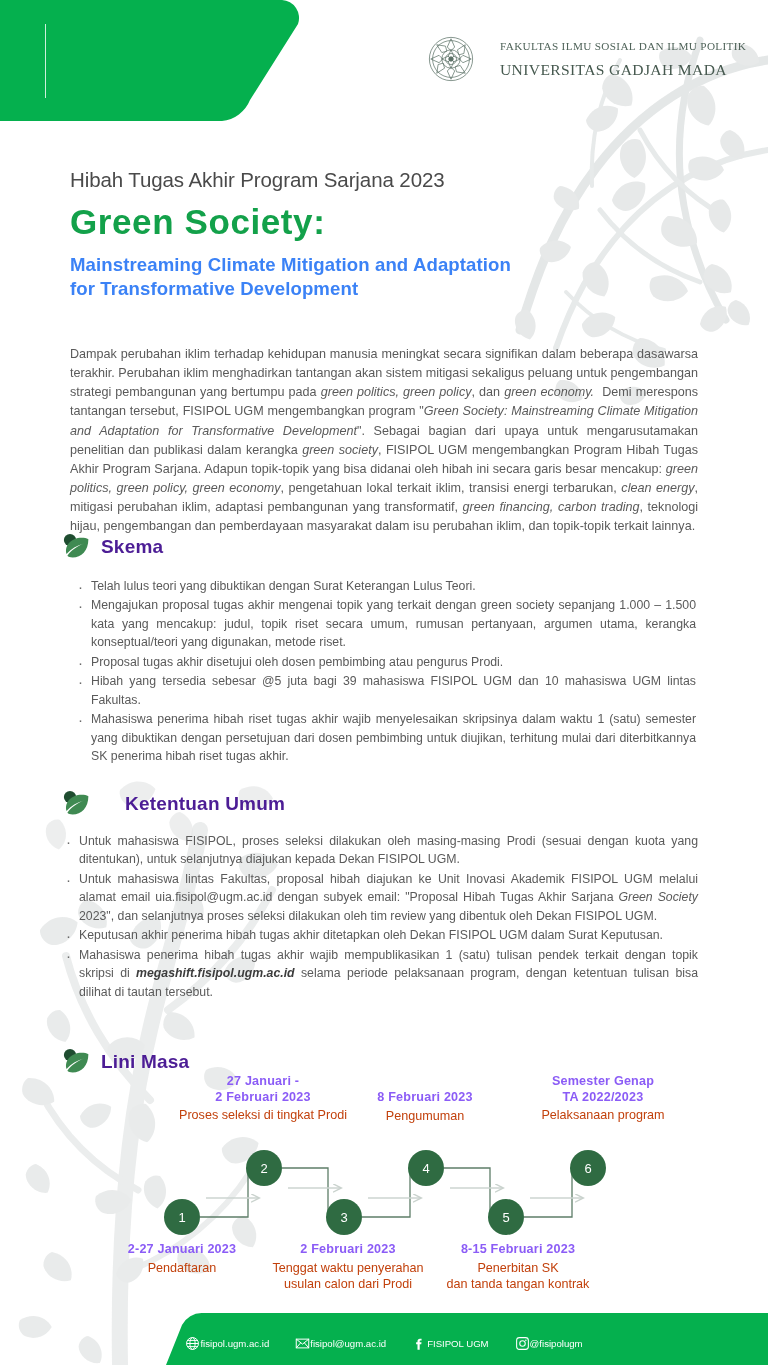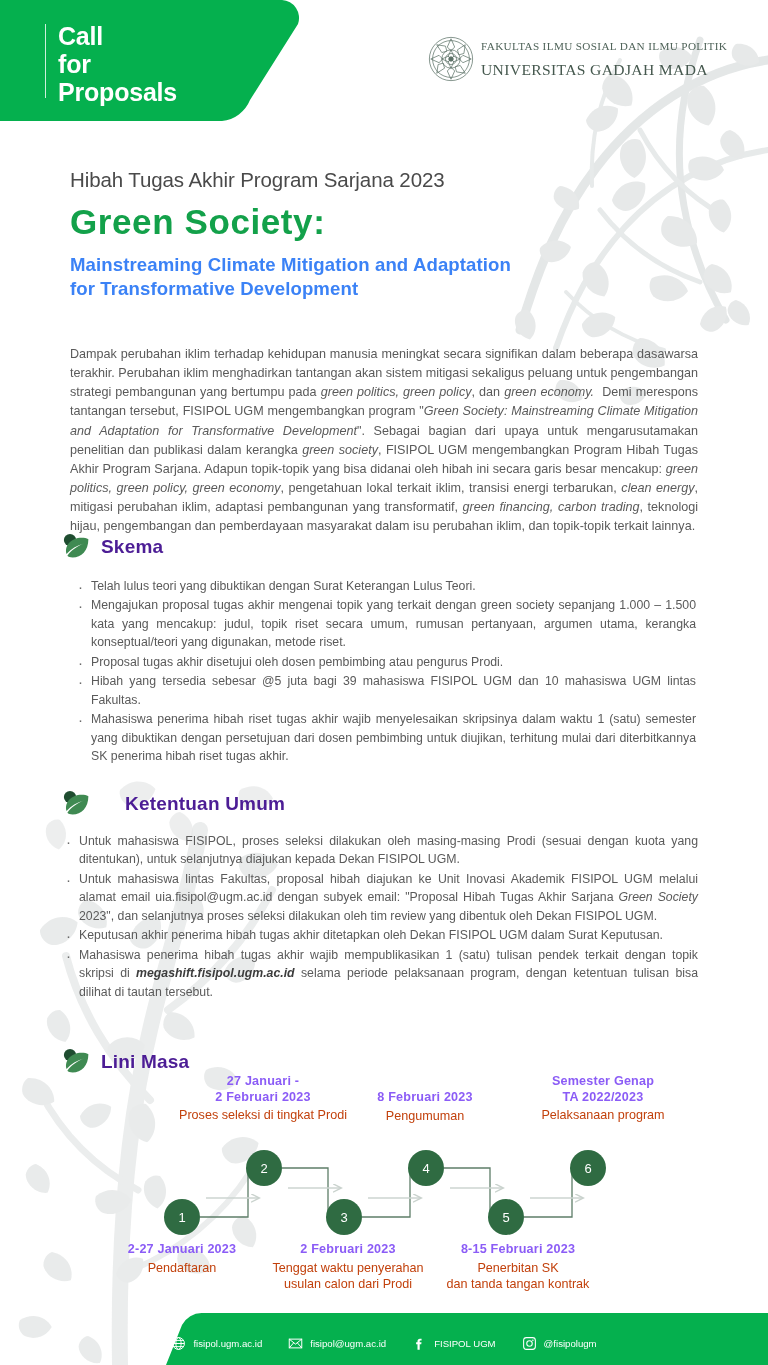--- a/index.html
+++ b/index.html
@@ -44,21 +44,21 @@
     position: absolute; left: 45px; top: 24px;
     width: 1px; height: 74px;
     background: rgba(255,255,255,0.8);
     z-index: 4;
   }
 
   
   .ugm-block {
     position: absolute; left: 428px; top: 36px;
     z-index: 3;
-    display: flex; align-items: center; gap: 7px;
+    display: flex; align-items: center; gap: 26px;
   }
   .ugm-logo { width: 46px; height: 46px; flex: none; }
   .ugm-names { color: #5b6e63; line-height: 1.12; }
   .ugm-line1 { font-family: "Liberation Serif", serif; font-size: 11.2px; letter-spacing: 0.35px; color: #4f6359; }
   .ugm-line2 { font-family: "Liberation Serif", serif; font-size: 15.6px; letter-spacing: 0.35px; color: #46594f; margin-top: 8px; }
   .kicker {
     position: absolute; left: 70px; top: 168px;
     font-size: 20.5px; color: #4a4a4a; font-weight: 400;
     letter-spacing: -0.1px;
   }
@@ -154,21 +154,21 @@
     z-index: 3;
   }
   .footer-band svg { display: block; }
   .footer-items {
     position: absolute; left: 0; bottom: 14px;
     width: 768px;
     z-index: 4;
     display: flex; align-items: center; justify-content: center;
     gap: 26px;
   }
-  .f-item { display: flex; align-items: center; gap: 7px; color: #ffffff; font-size: 9.6px; }
+  .f-item { display: flex; align-items: center; color: #ffffff; font-size: 9.6px; }
   .f-ico { width: 15px; height: 15px; flex: none; display: block; }
 </style>
 </head>
 <body>
 
 <div class="poster">
 
   <div class="bg-watermark">
     <svg width="768" height="1365" viewBox="0 0 768 1365" xmlns="http://www.w3.org/2000/svg">
       <defs>
@@ -259,25 +259,20 @@
       </g>
     </svg>
   </div>
 
   <div class="header-band">
     <svg width="300" height="121" viewBox="0 0 300 121" xmlns="http://www.w3.org/2000/svg">
       <path d="M0 0 H 282 A 18 18 0 0 1 298 24 L 250 100 A 34 34 0 0 1 222 121 H 0 Z" fill="#05b04e"></path>
     </svg>
   </div>
   <div class="cfp-rule"></div>
-  <div class="cfp-text">
-    <div>Call</div>
-    <div>for</div>
-    <div>Proposals</div>
-  </div>
 
   <div class="ugm-block">
     <svg class="ugm-logo" viewBox="0 0 100 100" xmlns="http://www.w3.org/2000/svg">
       <g fill="none" stroke="#5d7267" stroke-width="1.6">
         <circle cx="50" cy="50" r="47"></circle>
         <circle cx="50" cy="50" r="40"></circle>
         <g>
           <path d="M50 6 L58 24 L50 32 L42 24 Z"></path>
           <path d="M81 19 L78 38 L67 41 L64 30 Z"></path>
           <path d="M94 50 L76 58 L68 50 L76 42 Z"></path>

